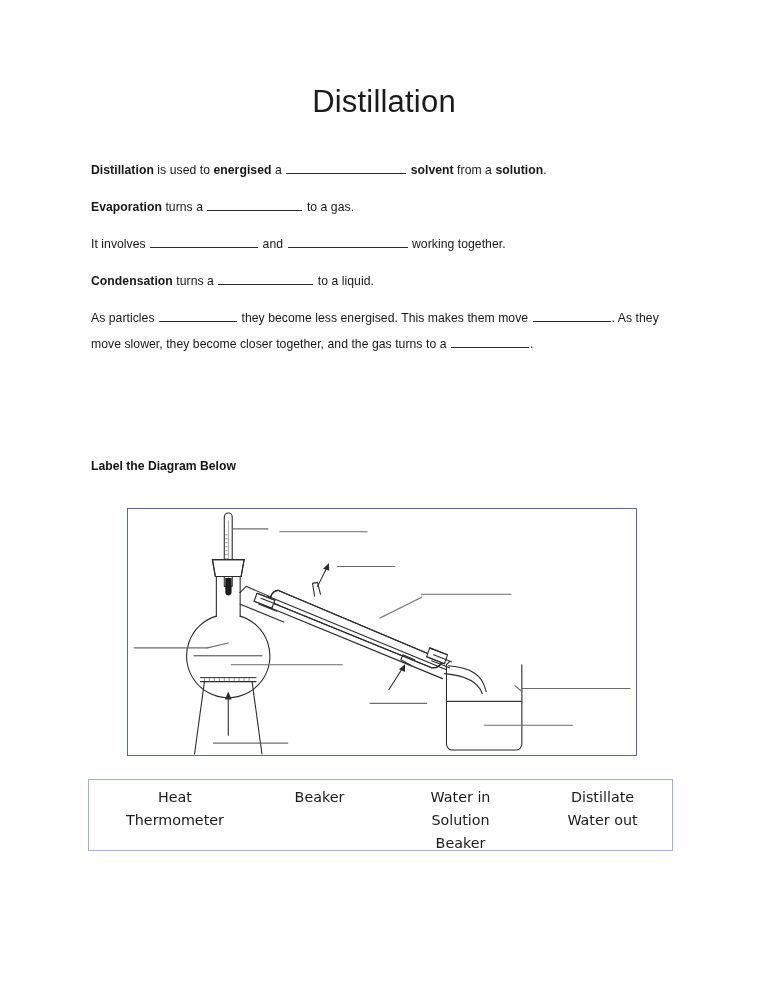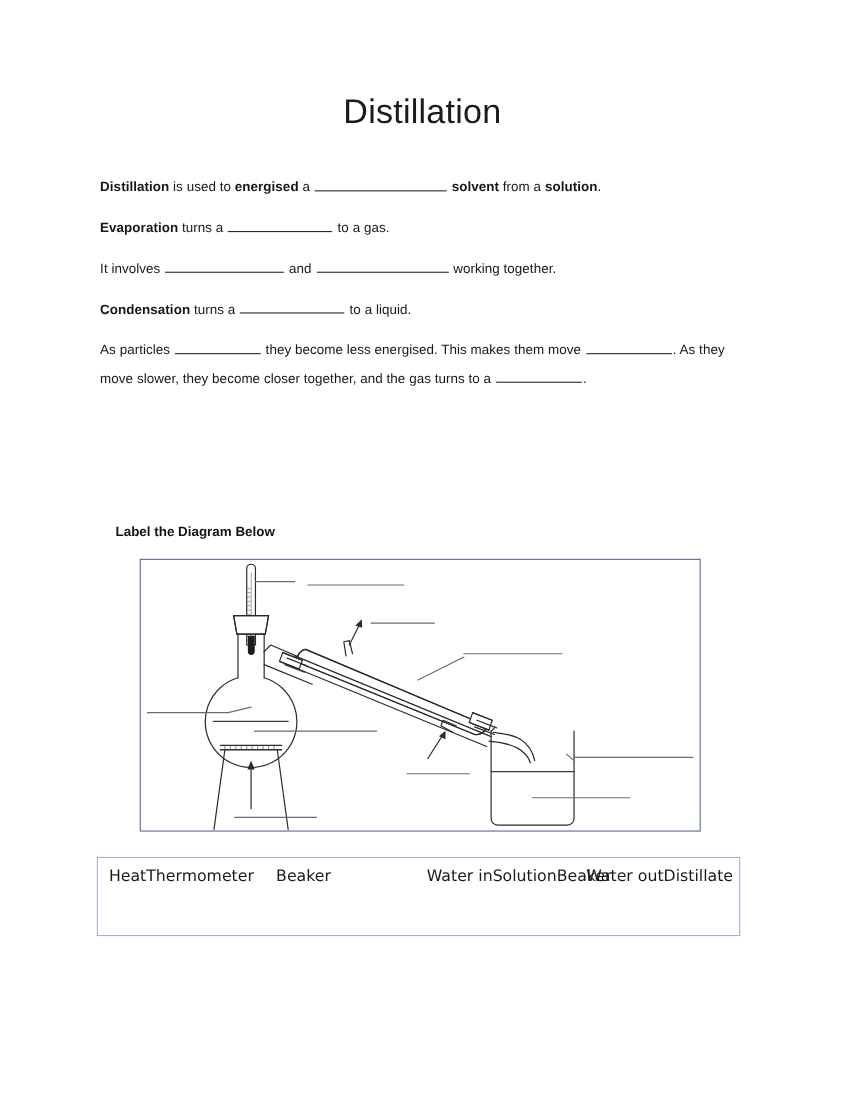--- a/index.html
+++ b/index.html
@@ -61,25 +61,24 @@
     margin: 0 1px;
   }
   .b-xl { width: 120px; }
   .b-lg { width: 108px; }
   .b-md { width: 95px; }
   .b-sm { width: 78px; }
 
   .section-head {
     position: absolute;
     left: 91px;
-    top: 476px;
+    top: 459px;
     font-size: 12.2px;
     font-weight: 700;
     color: #141414;
-    margin-left: 14px;
   }
 
   
   .diagram-frame {
     position: absolute;
     left: 127px;
     top: 508px;
     width: 510px;
     height: 248px;
     border: 1.6px solid #5a6a91;
@@ -105,20 +104,22 @@
   }
   .wb-grid {
     display: grid;
     grid-template-columns: 152px 137px 145px auto;
     padding: 6px 0 0 10px;
     box-sizing: border-box;
     height: 100%;
   }
   .wb-col {
     display: flex;
+    flex-direction: column;
+    align-items: center;
   }
   .wb-item {
     font-family: "DejaVu Sans", sans-serif;
     font-size: 14.3px;
     line-height: 23px;
     color: #1a1a1a;
     white-space: nowrap;
   }
   .wb-item.empty { color: transparent; }
 </style>
@@ -318,20 +319,20 @@
       <div class="wb-col">
         <span class="wb-item">Beaker</span>
         <span class="wb-item empty"></span>
       </div>
       <div class="wb-col">
         <span class="wb-item">Water in</span>
         <span class="wb-item">Solution</span>
         <span class="wb-item">Beaker</span>
       </div>
       <div class="wb-col">
+        <span class="wb-item">Distillate</span>
         <span class="wb-item">Water out</span>
-        <span class="wb-item">Distillate</span>
         <span class="wb-item empty"></span>
       </div>
     </div>
   </div>
 
 </div>
 
 </body></html>

